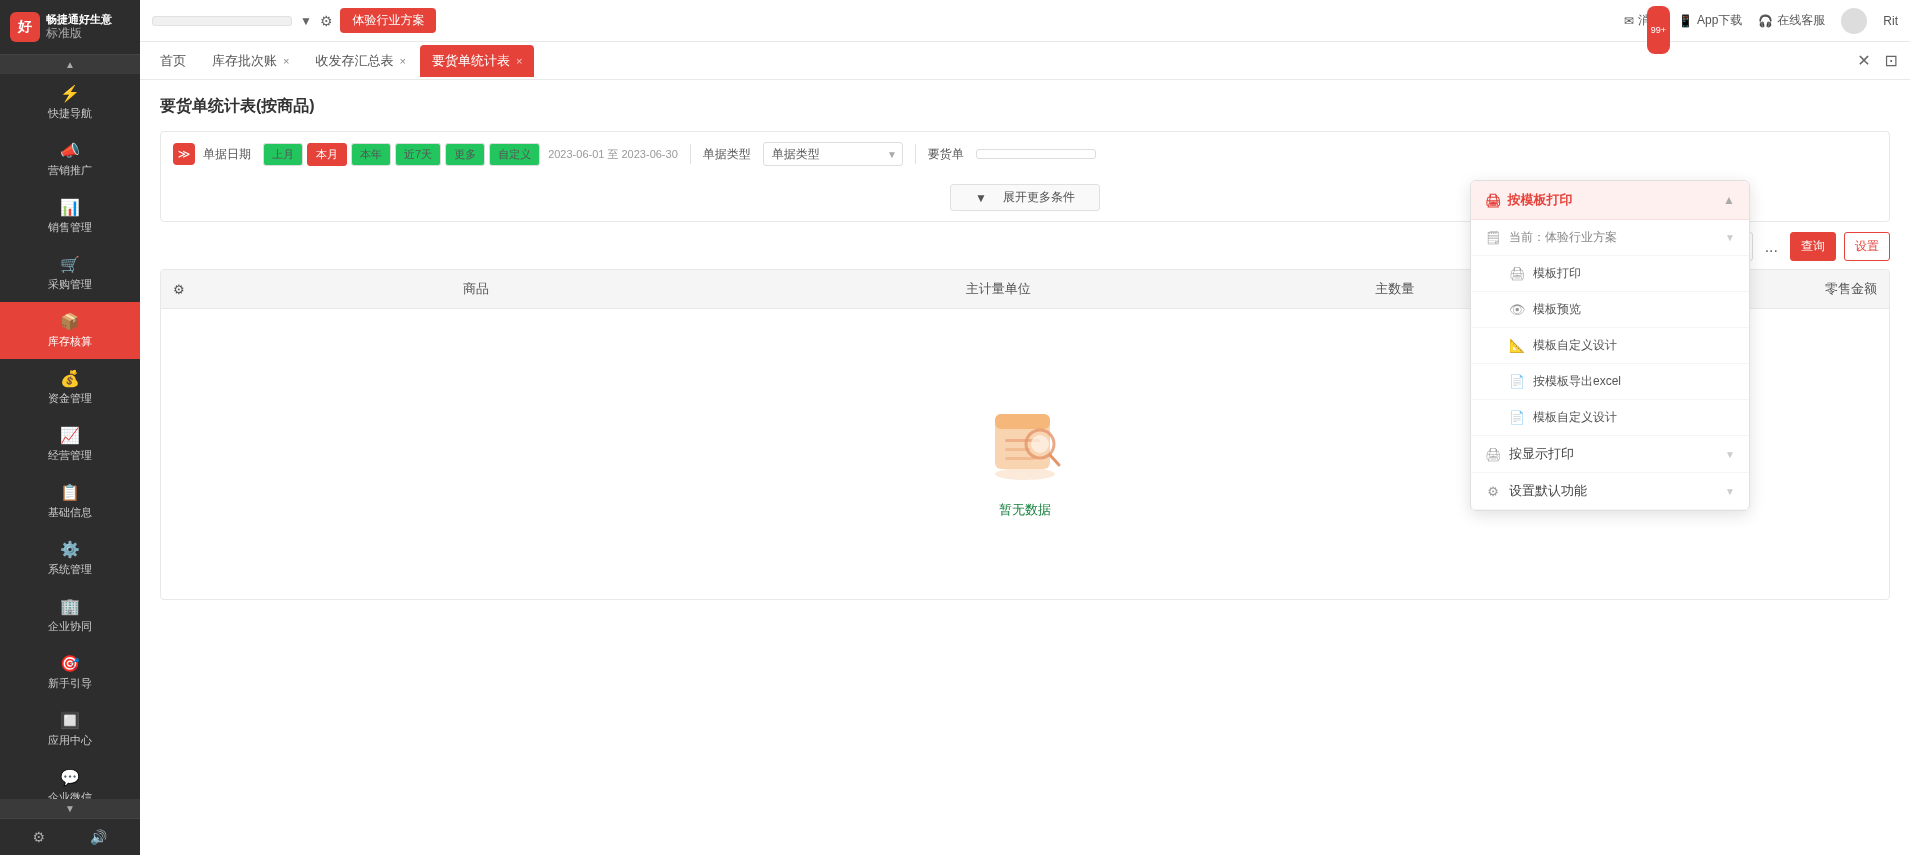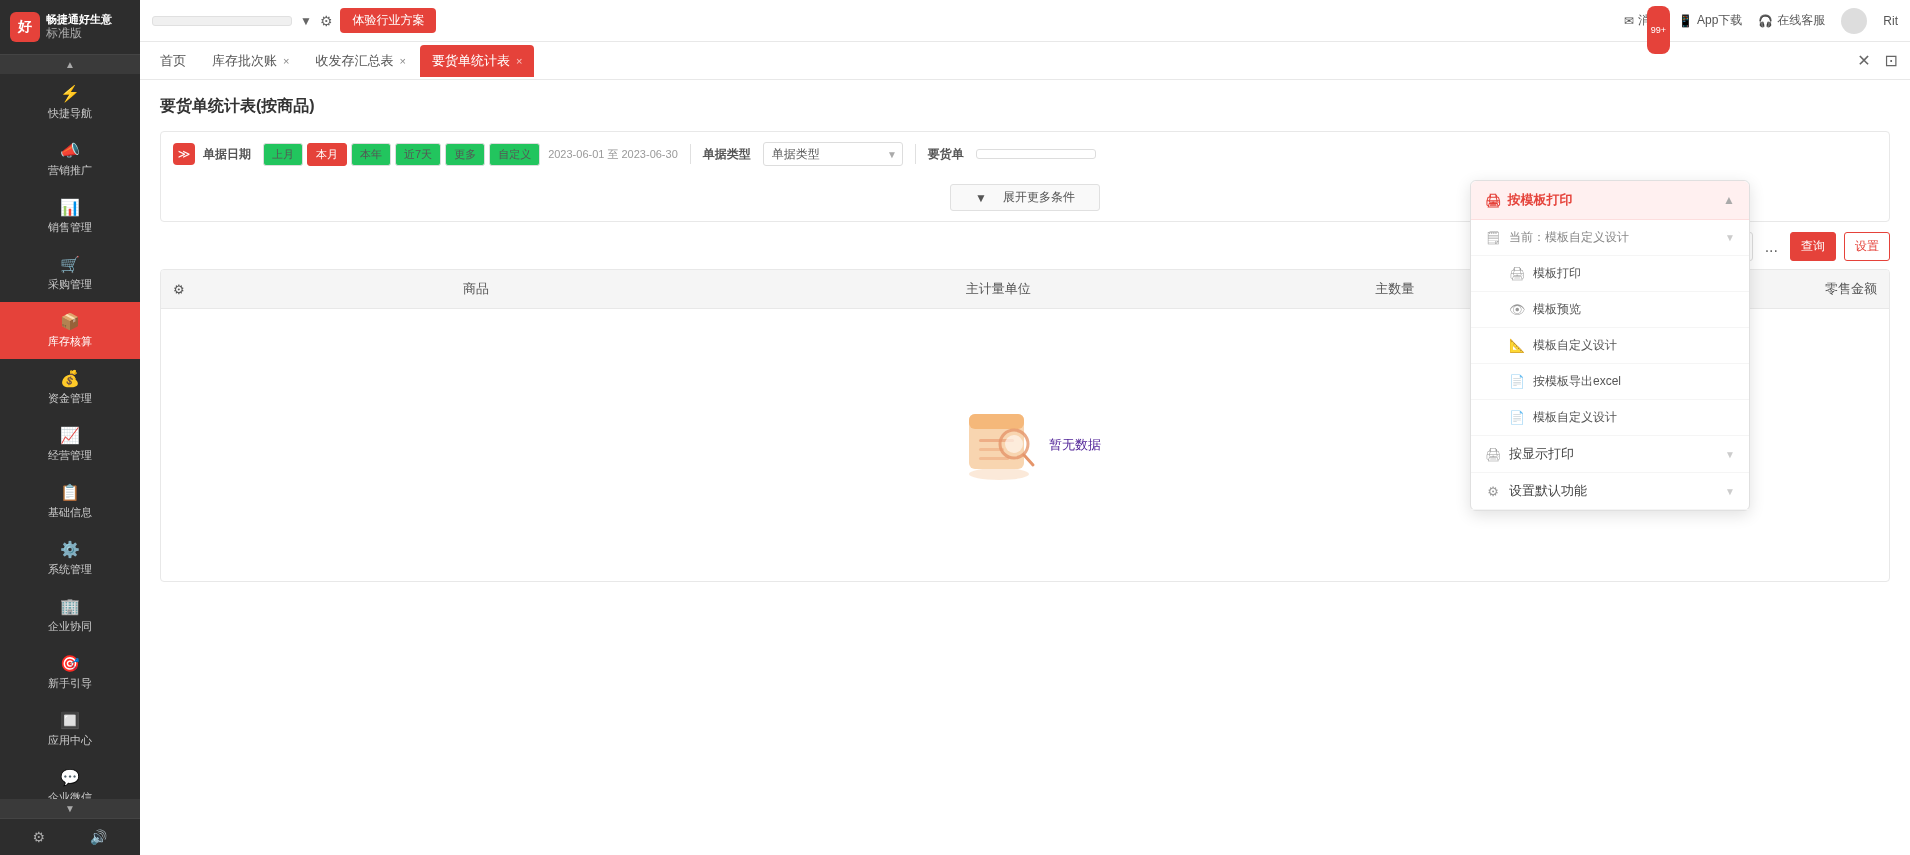--- a/index.html
+++ b/index.html
@@ -249,21 +249,21 @@
       background: #e5423a;
       border: none;
       color: white;
       width: 22px; height: 22px;
       border-radius: 4px;
       cursor: pointer;
       display: flex; align-items: center; justify-content: center;
       font-size: 12px;
       flex-shrink: 0;
     }
-    .filter-label { color: #555; font-size: 12px; margin-right: 4px; font-weight: bold; }
+    .filter-label { color: #555; font-size: 12px; margin-right: 4px; }
     .filter-date-btns {
       display: flex;
       align-items: center;
       gap: 4px;
     }
     .date-btn {
       border: 1px solid #ddd;
       background: #22c55e;
       border-radius: 3px;
       padding: 3px 8px;
@@ -399,25 +399,25 @@
       color: #555;
       font-weight: normal;
       border-bottom: 1px solid #e8e8e8;
       white-space: nowrap;
     }
     .th-settings { width: 32px; text-align: center; }
 
     
     .empty-state {
       display: flex;
-      flex-direction: row;
+      flex-direction: column;
       align-items: center;
       justify-content: center;
       padding: 80px 20px;
-      color: #4c1d95;
+      color: #15803d;
       font-size: 13px;
     }
     .empty-icon {
       width: 100px;
       height: 100px;
       margin-bottom: 12px;
     }
 
     
     .dropdown-popup {
@@ -726,21 +726,21 @@
             <span>🖨</span>
             <span>按模板打印</span>
           </div>
           <div class="dropdown-popup-header-right">
             <button class="dropdown-popup-header-btn">▲</button>
           </div>
         </div>
 
         <div class="dropdown-popup-item current-label">
           <span class="dropdown-popup-item-icon">🗒</span>
-          <span>当前：模板自定义设计</span>
+          <span>当前：体验行业方案</span>
           <span class="dropdown-popup-item-arrow">▼</span>
         </div>
 
         <div class="dropdown-popup-item sub-item">
           <span class="dropdown-popup-item-icon">🖨</span>
           <span>模板打印</span>
         </div>
         <div class="dropdown-popup-item sub-item">
           <span class="dropdown-popup-item-icon">👁</span>
           <span>模板预览</span>

